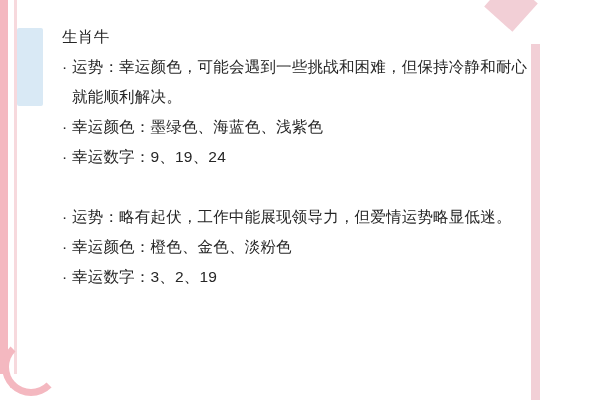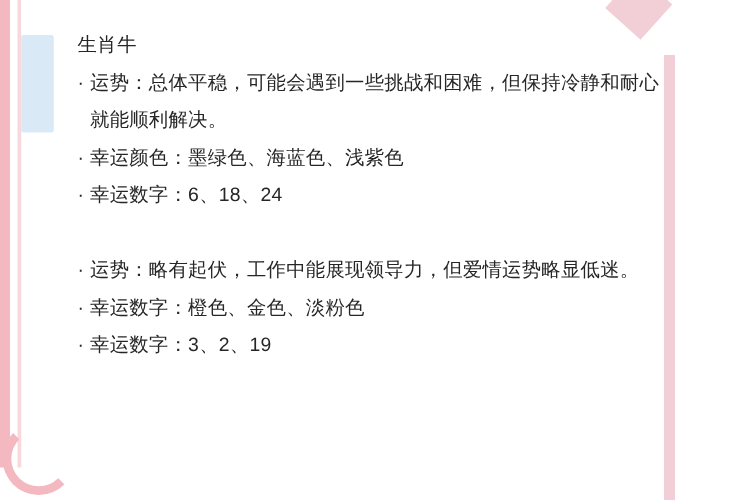--- a/index.html
+++ b/index.html
@@ -177,46 +177,46 @@
 
   <div class="bottom-left-curve"></div>
 
   <div class="content">
 
     <div class="section">
       <div class="section-title">生肖牛</div>
 
       <div class="bullet-line">
         <span class="dot">·</span>
-        <span class="txt">运势：总体平稳，可能会遇到一些挑战和困难，但保持冷静和耐心就能顺利解决。</span>
+        <span class="txt">运势：幸运颜色，可能会遇到一些挑战和困难，但保持冷静和耐心就能顺利解决。</span>
       </div>
 
       <div class="bullet-line">
         <span class="dot">·</span>
         <span class="txt">幸运颜色：墨绿色、海蓝色、浅紫色</span>
       </div>
 
       <div class="bullet-line">
         <span class="dot">·</span>
-        <span class="txt">幸运数字：6、18、24</span>
+        <span class="txt">幸运数字：9、19、24</span>
       </div>
     </div>
 
     <div class="spacer"></div>
 
     <div class="section">
 
       <div class="bullet-line">
         <span class="dot">·</span>
         <span class="txt">运势：略有起伏，工作中能展现领导力，但爱情运势略显低迷。</span>
       </div>
 
       <div class="bullet-line">
         <span class="dot">·</span>
-        <span class="txt">幸运数字：橙色、金色、淡粉色</span>
+        <span class="txt">幸运颜色：橙色、金色、淡粉色</span>
       </div>
 
       <div class="bullet-line">
         <span class="dot">·</span>
         <span class="txt">幸运数字：3、2、19</span>
       </div>
     </div>
 
   </div>
 </div>

